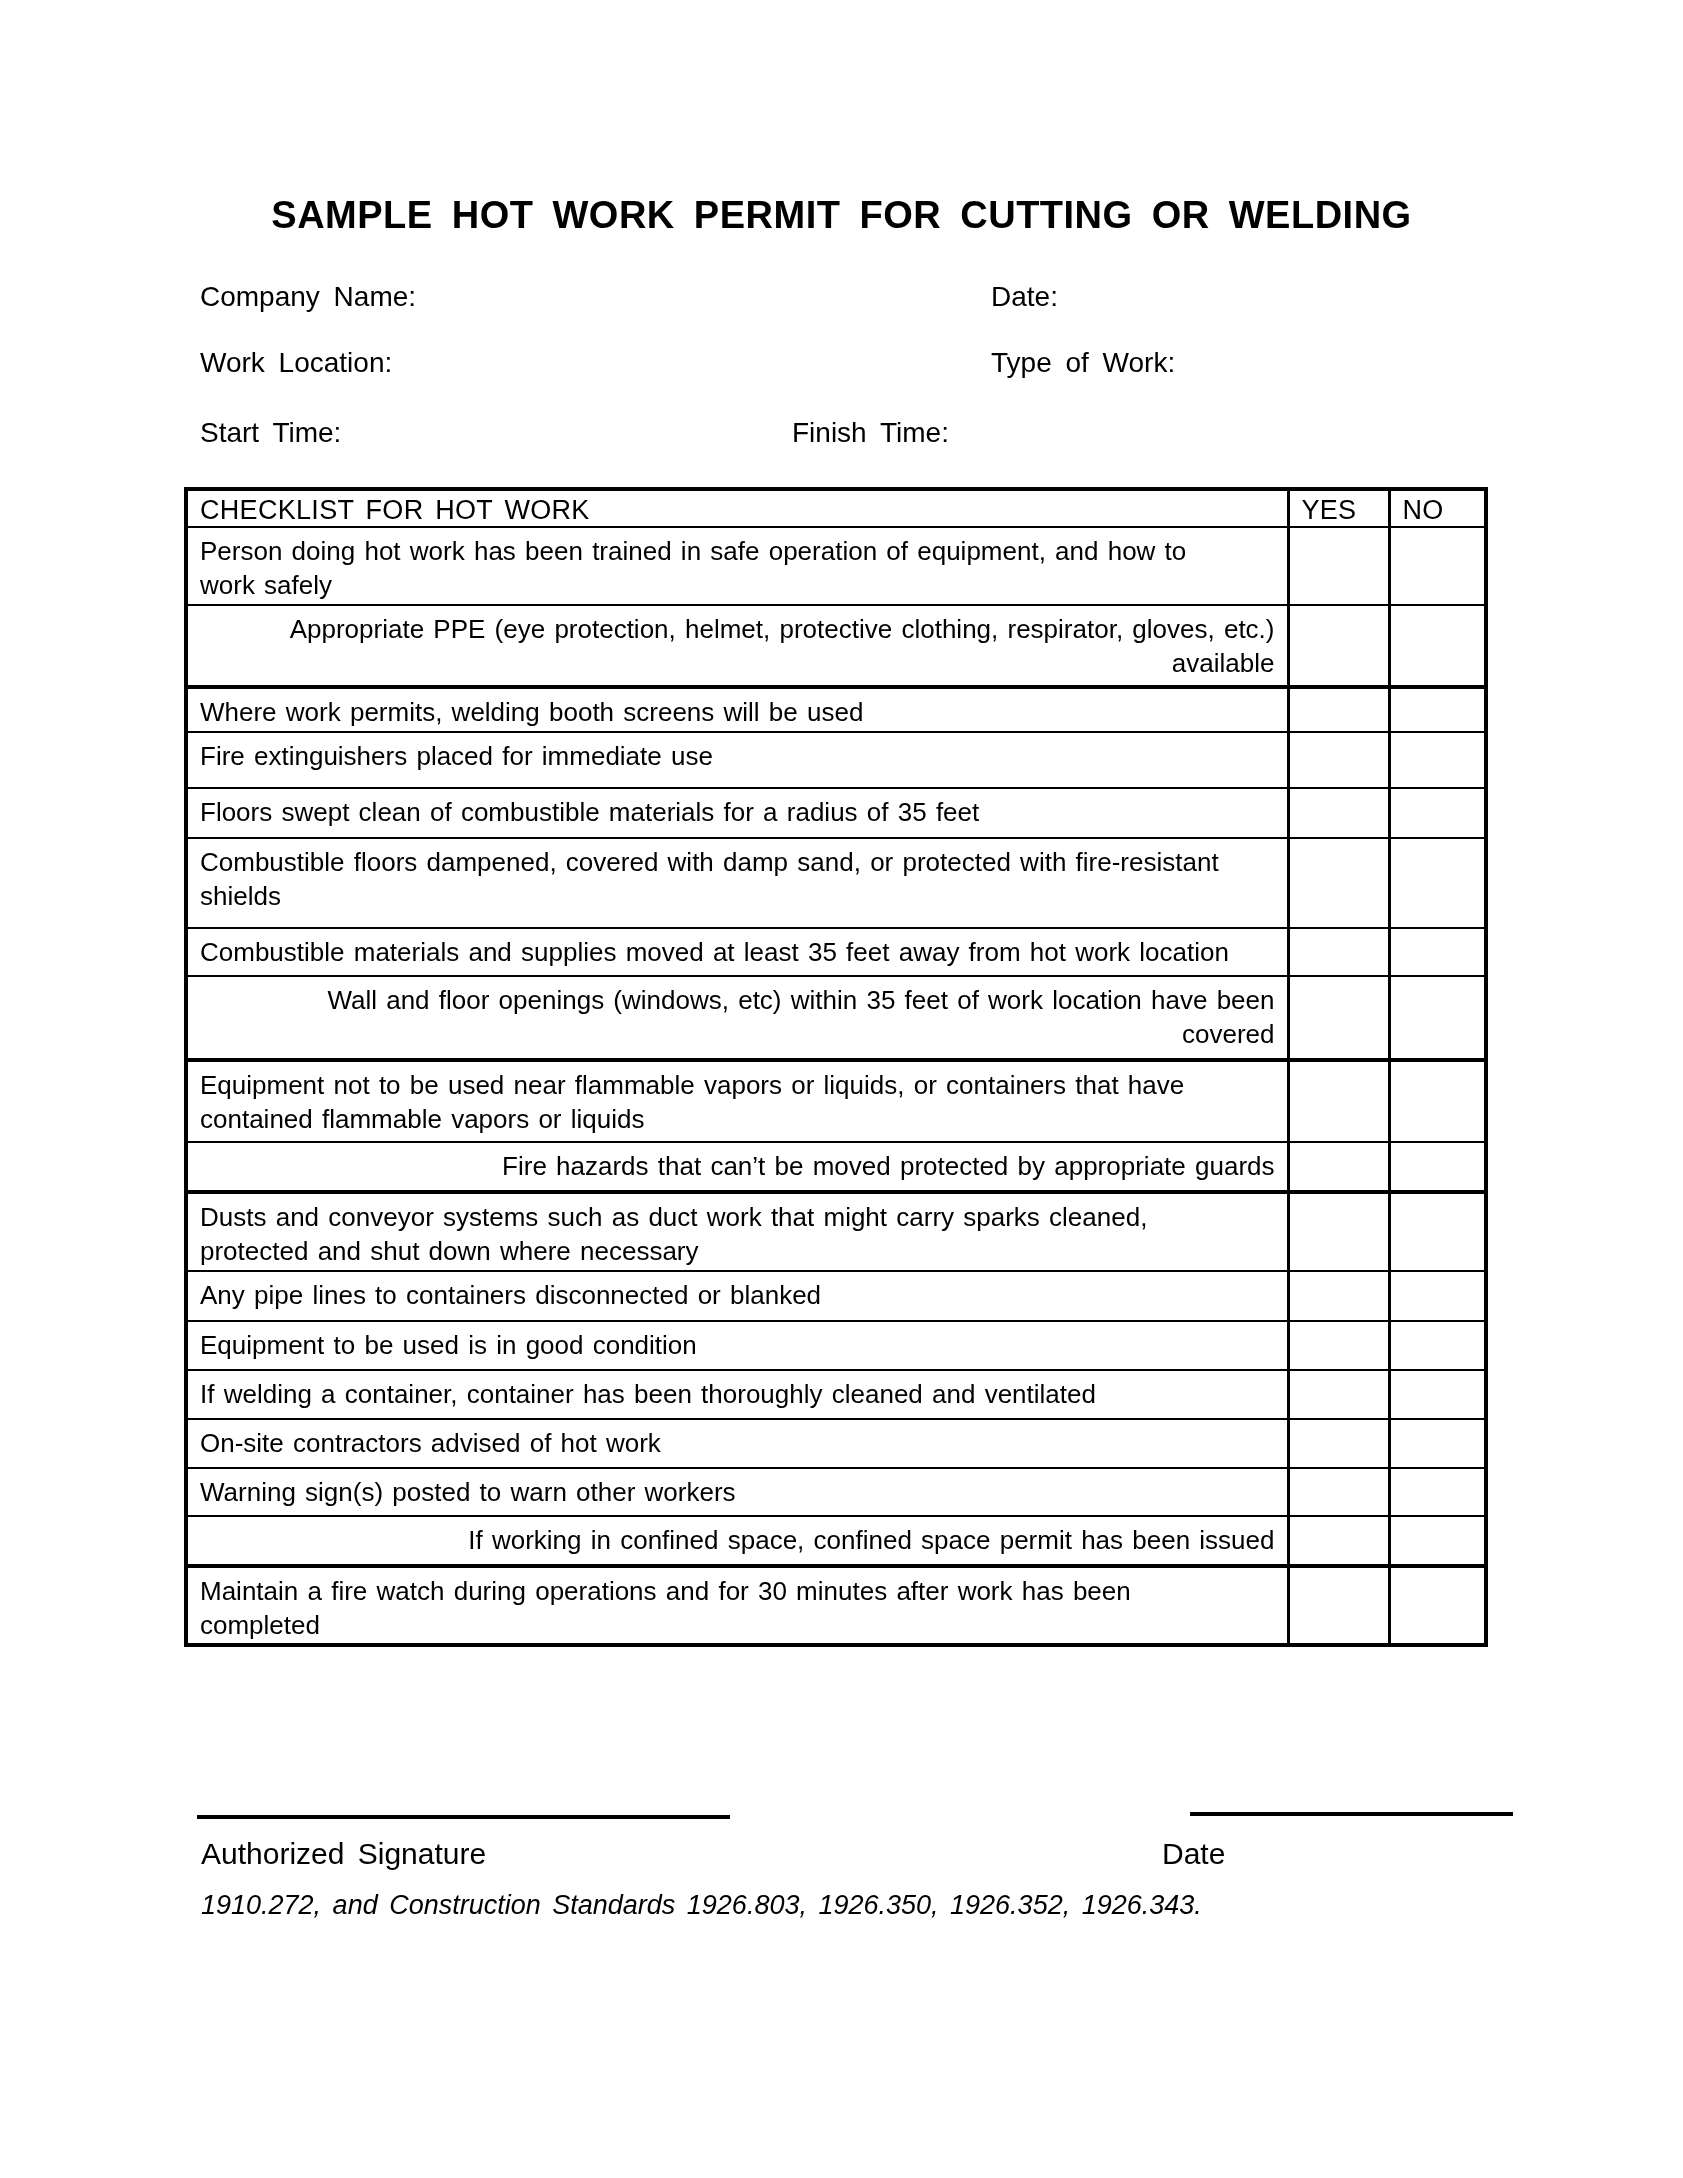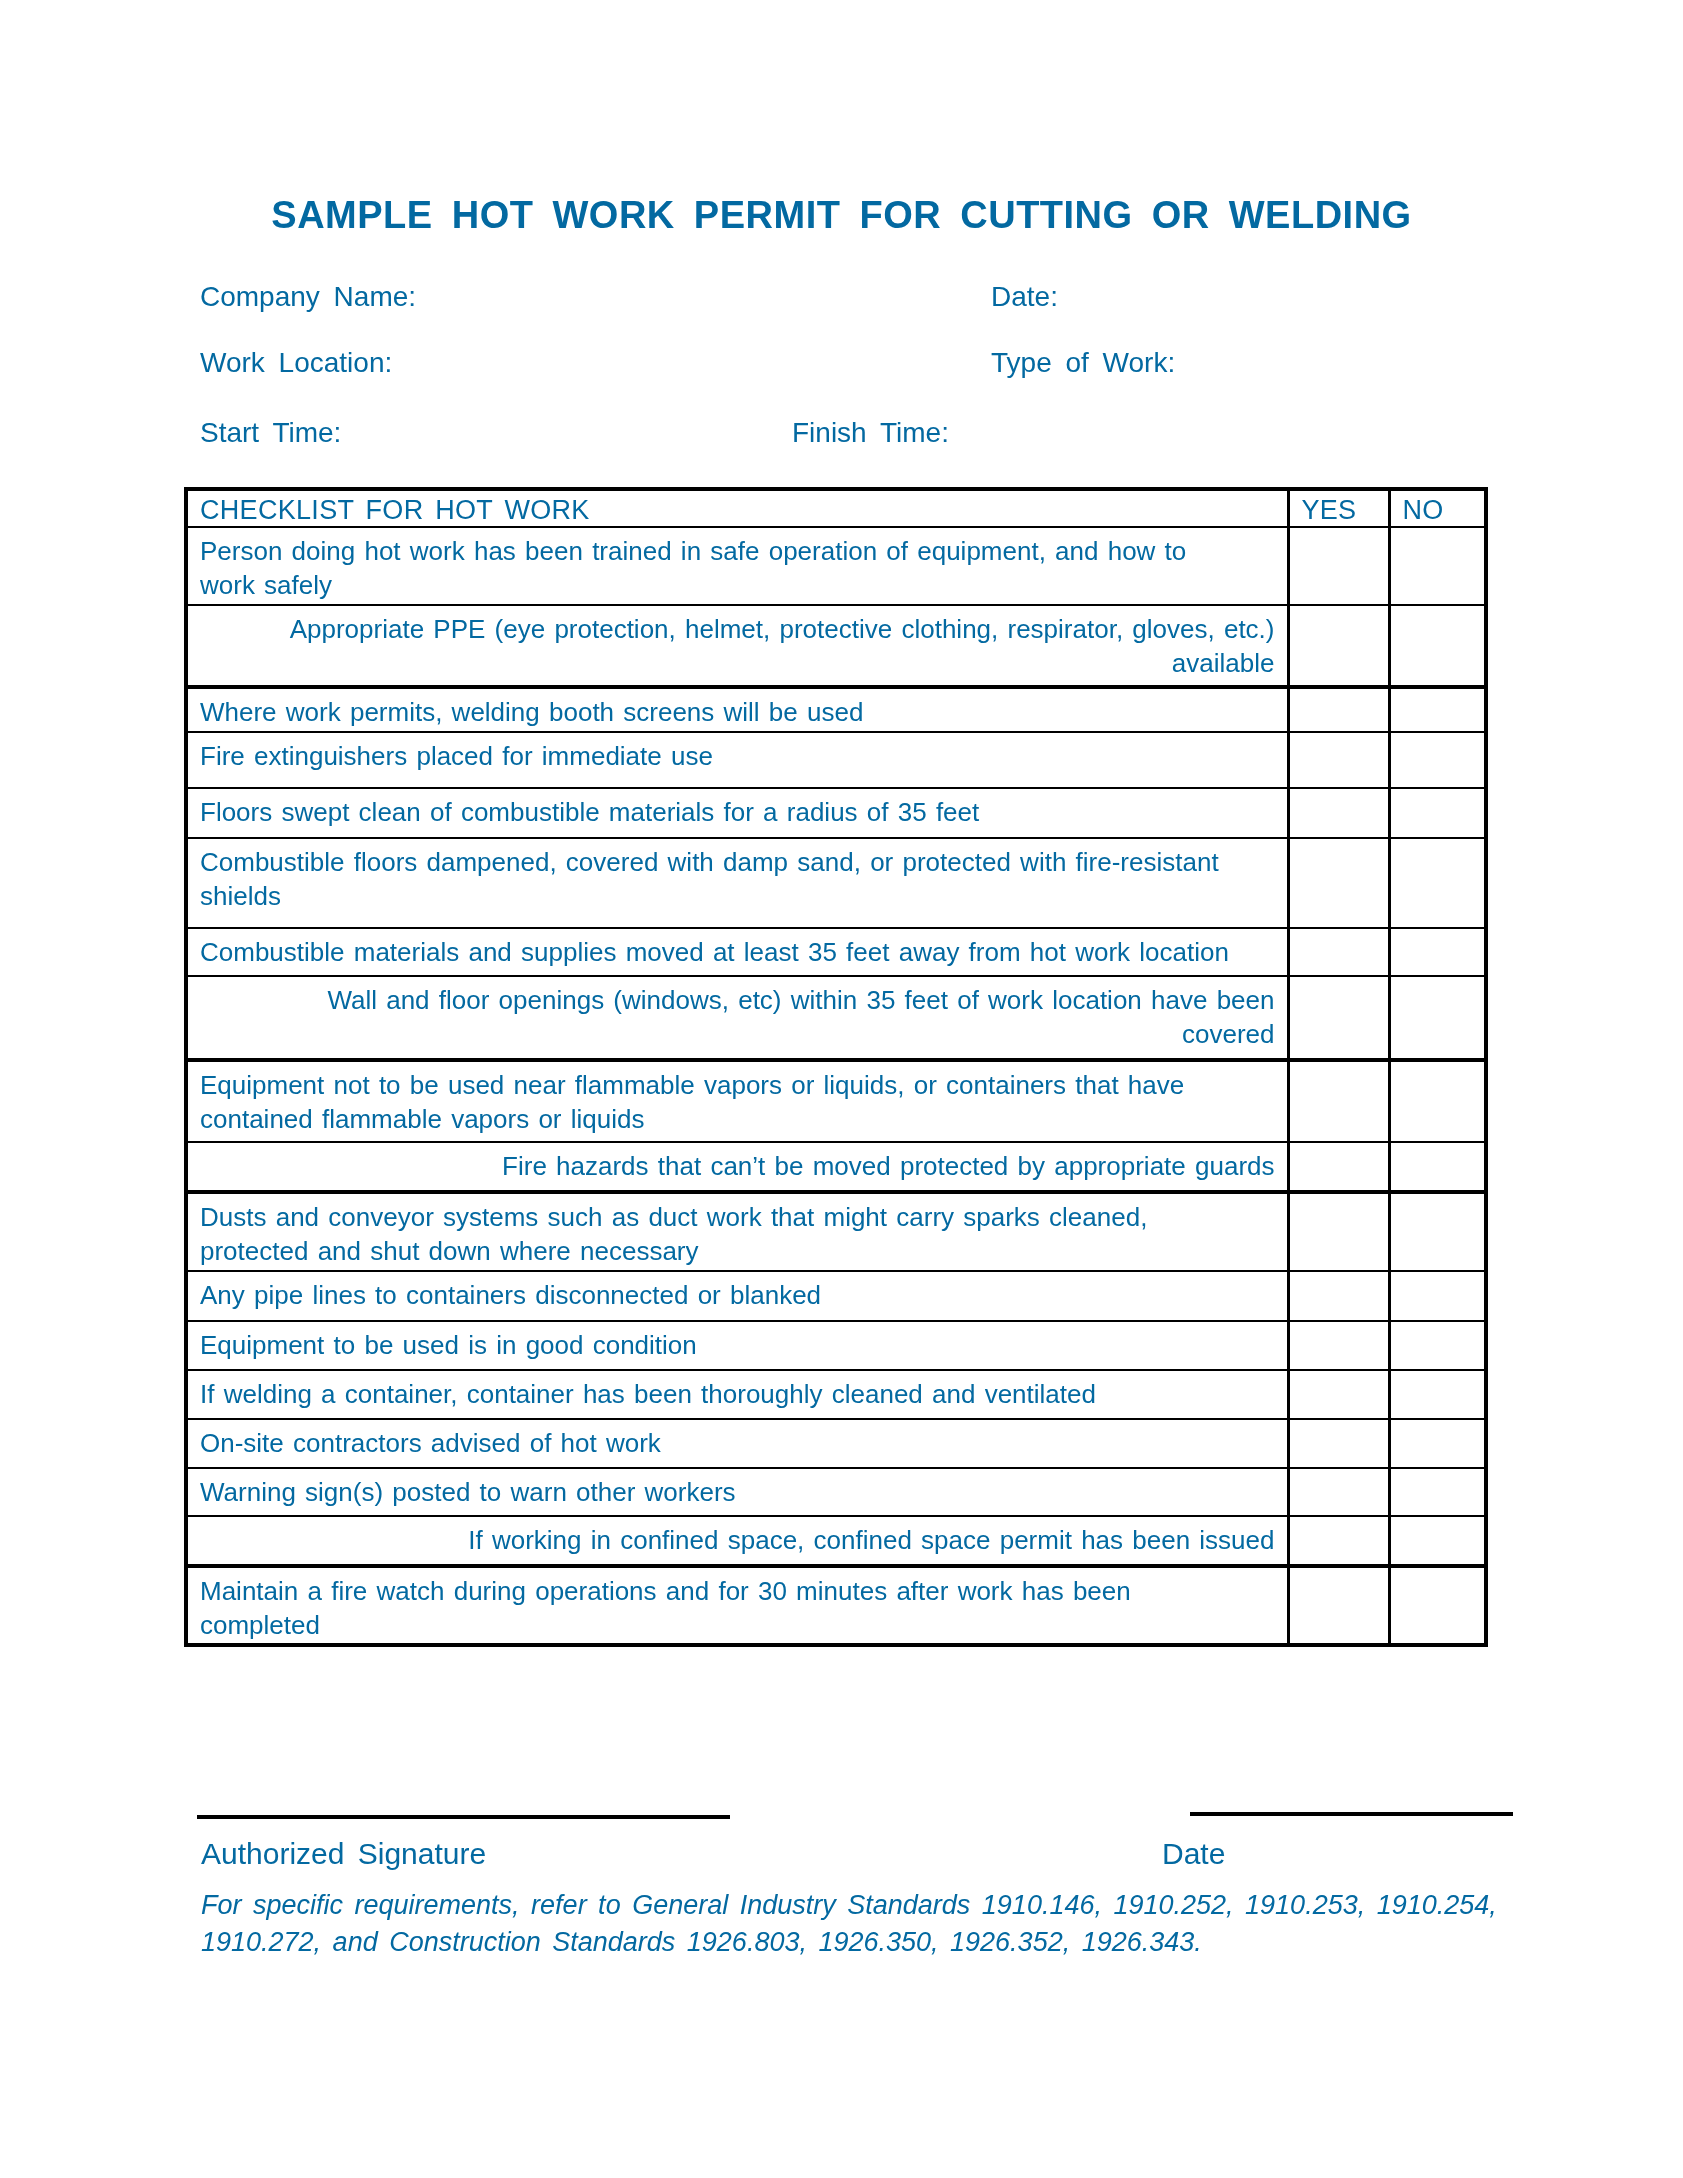--- a/index.html
+++ b/index.html
@@ -1,18 +1,18 @@
 <!DOCTYPE html>
 <html><head>
 <meta charset="utf-8">
 <style>
   html,body { margin:0; padding:0; background:#ffffff; }
   .page {
     position:relative; width:1683px; height:2178px; background:#ffffff;
-    font-family:"Liberation Sans", "DejaVu Sans", sans-serif; color:#0369a1;
+    font-family:"Liberation Sans", "DejaVu Sans", sans-serif; color:#000000;
     overflow:hidden;
   }
   .title {
     position:absolute; left:0; right:0; top:194px; text-align:center;
     font-size:38px; font-weight:bold; word-spacing:8px; letter-spacing:0.5px;
     white-space:nowrap;
   }
   .flabel { position:absolute; font-size:28px; word-spacing:6px; white-space:nowrap; }
   .fvalue { position:absolute; height:42px; font-size:32px; }
   .lbl-company { left:200px; top:281px; }
@@ -197,18 +197,17 @@
   </table>
 
   <div class="sigarea area-sign"></div>
   <div class="sigarea area-date"></div>
   <div class="sigline line-sign"></div>
   <div class="sigline line-date"></div>
   <div class="siglabel lbl-authsig">Authorized Signature</div>
   <div class="siglabel lbl-sigdate">Date</div>
 
   <div class="footer">
-    <div>For specific requirements, refer to General Industry Standards 1910.146, 1910.252, 1910.253, 1910.254,</div>
     <div>1910.272, and Construction Standards 1926.803, 1926.350, 1926.352, 1926.343.</div>
   </div>
 
 </div>
 
 
 </body></html>

